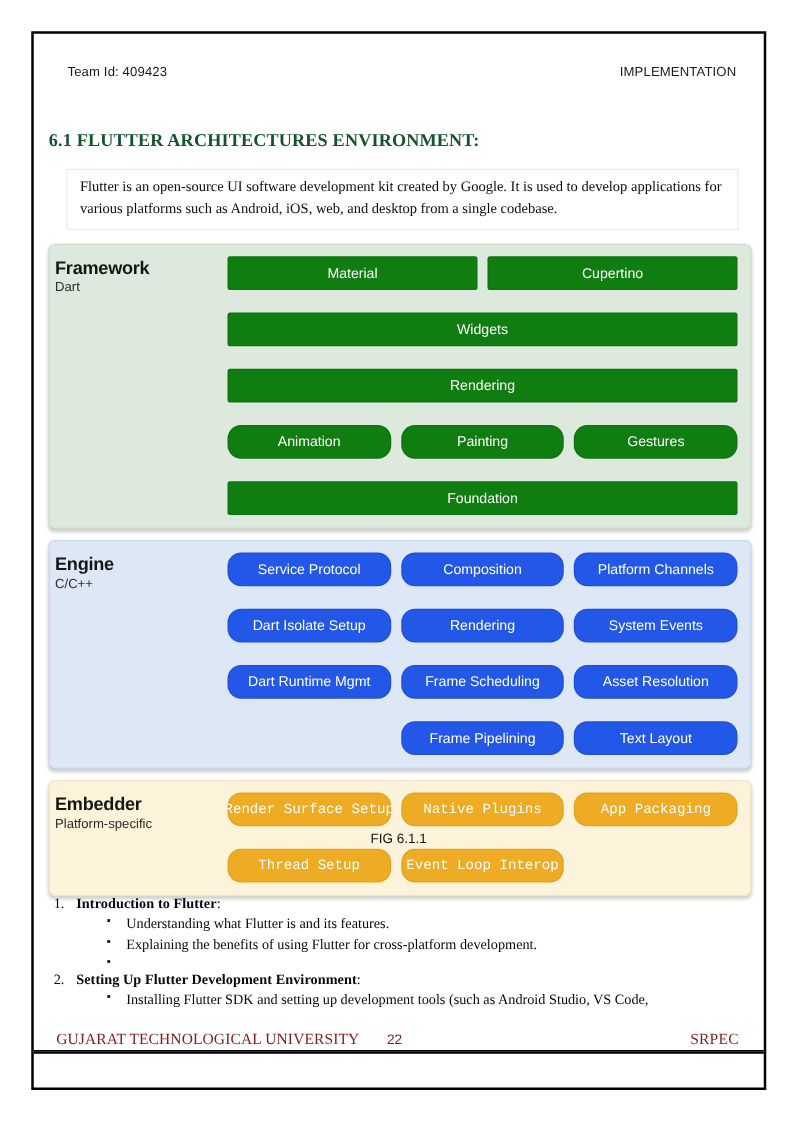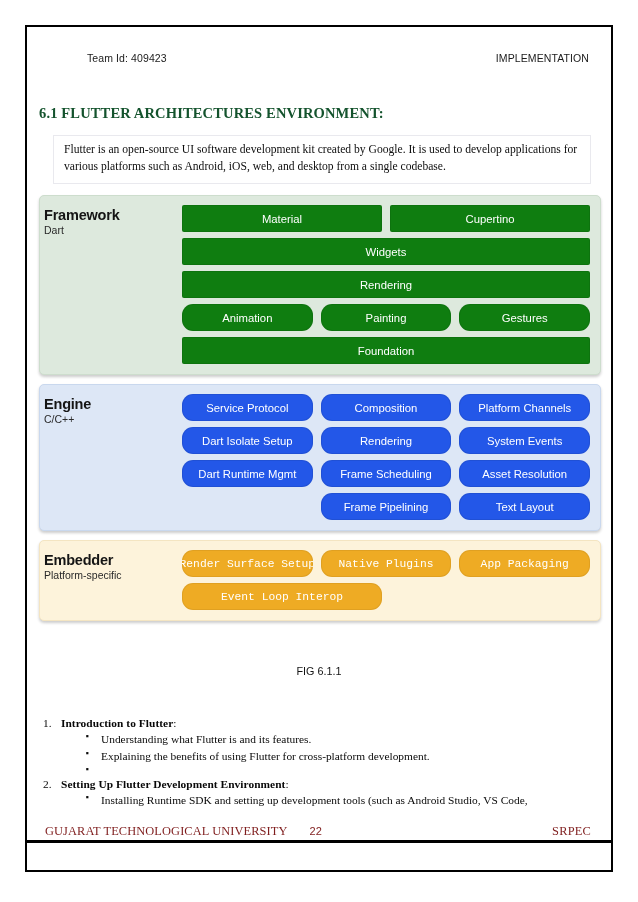--- a/index.html
+++ b/index.html
@@ -28,21 +28,21 @@
   }
 
   
   #doc-header {
     position: absolute;
     left: 0;
     top: 22px;
     width: 100%;
     height: 18px;
     box-sizing: border-box;
-    padding: 0 22px 0 60px;
+    padding: 0 22px 0 27px;
     display: flex;
     justify-content: space-between;
     align-items: center;
     font-family: "Liberation Sans", sans-serif;
     font-size: 10.5px;
     color: #1a1a1a;
     letter-spacing: .1px;
     text-align: right;
   }
 
@@ -108,21 +108,21 @@
   .layer-sub {
     font-size: 10.5px;
     line-height: 1.3;
     margin-top: 1px;
     color: #2a2a2a;
   }
   .layer-rows {
     flex: 1 1 auto;
     display: flex;
     flex-direction: column;
-    gap: 6px;
+    gap: 18px;
   }
   .row {
     display: flex;
     gap: 8px;
   }
   .cell {
     box-sizing: border-box;
     height: 27px;
     display: flex;
     align-items: center;
@@ -334,20 +334,21 @@
         <div class="layer-title">Embedder</div>
         <div class="layer-sub">Platform-specific</div>
       </div>
       <div class="layer-rows">
         <div class="row">
           <div class="cell span1">Render Surface Setup</div>
           <div class="cell span1">Native Plugins</div>
           <div class="cell span1">App Packaging</div>
         </div>
         <div class="row">
+          <div class="cell span1">Thread Setup</div>
           <div class="cell span1">Event Loop Interop</div>
           <div class="cell span1 spacer"></div>
         </div>
       </div>
     </div>
 
   </div>
 
   <div id="figure-caption">FIG 6.1.1</div>
 
@@ -374,21 +375,21 @@
     </div>
 
     <div class="num-item">
       <div class="num-line">
         <span class="num-marker">2.</span>
         <span class="num-title"><span>Setting Up Flutter Development Environment</span><span class="plain">:</span></span>
       </div>
       <div class="sub-list">
         <div class="sub-item sub-indent-1">
           <span class="sub-bullet">▪</span>
-          <span class="sub-text">Installing Runtime SDK and setting up development tools (such as Android Studio, VS Code,</span>
+          <span class="sub-text">Installing Flutter SDK and setting up development tools (such as Android Studio, VS Code,</span>
         </div>
       </div>
     </div>
 
   </div>
 
   <div id="doc-footer">
     <div id="footer-row">
       <span id="footer-university">GUJARAT TECHNOLOGICAL UNIVERSITY</span>
       <span id="footer-page">22</span>

